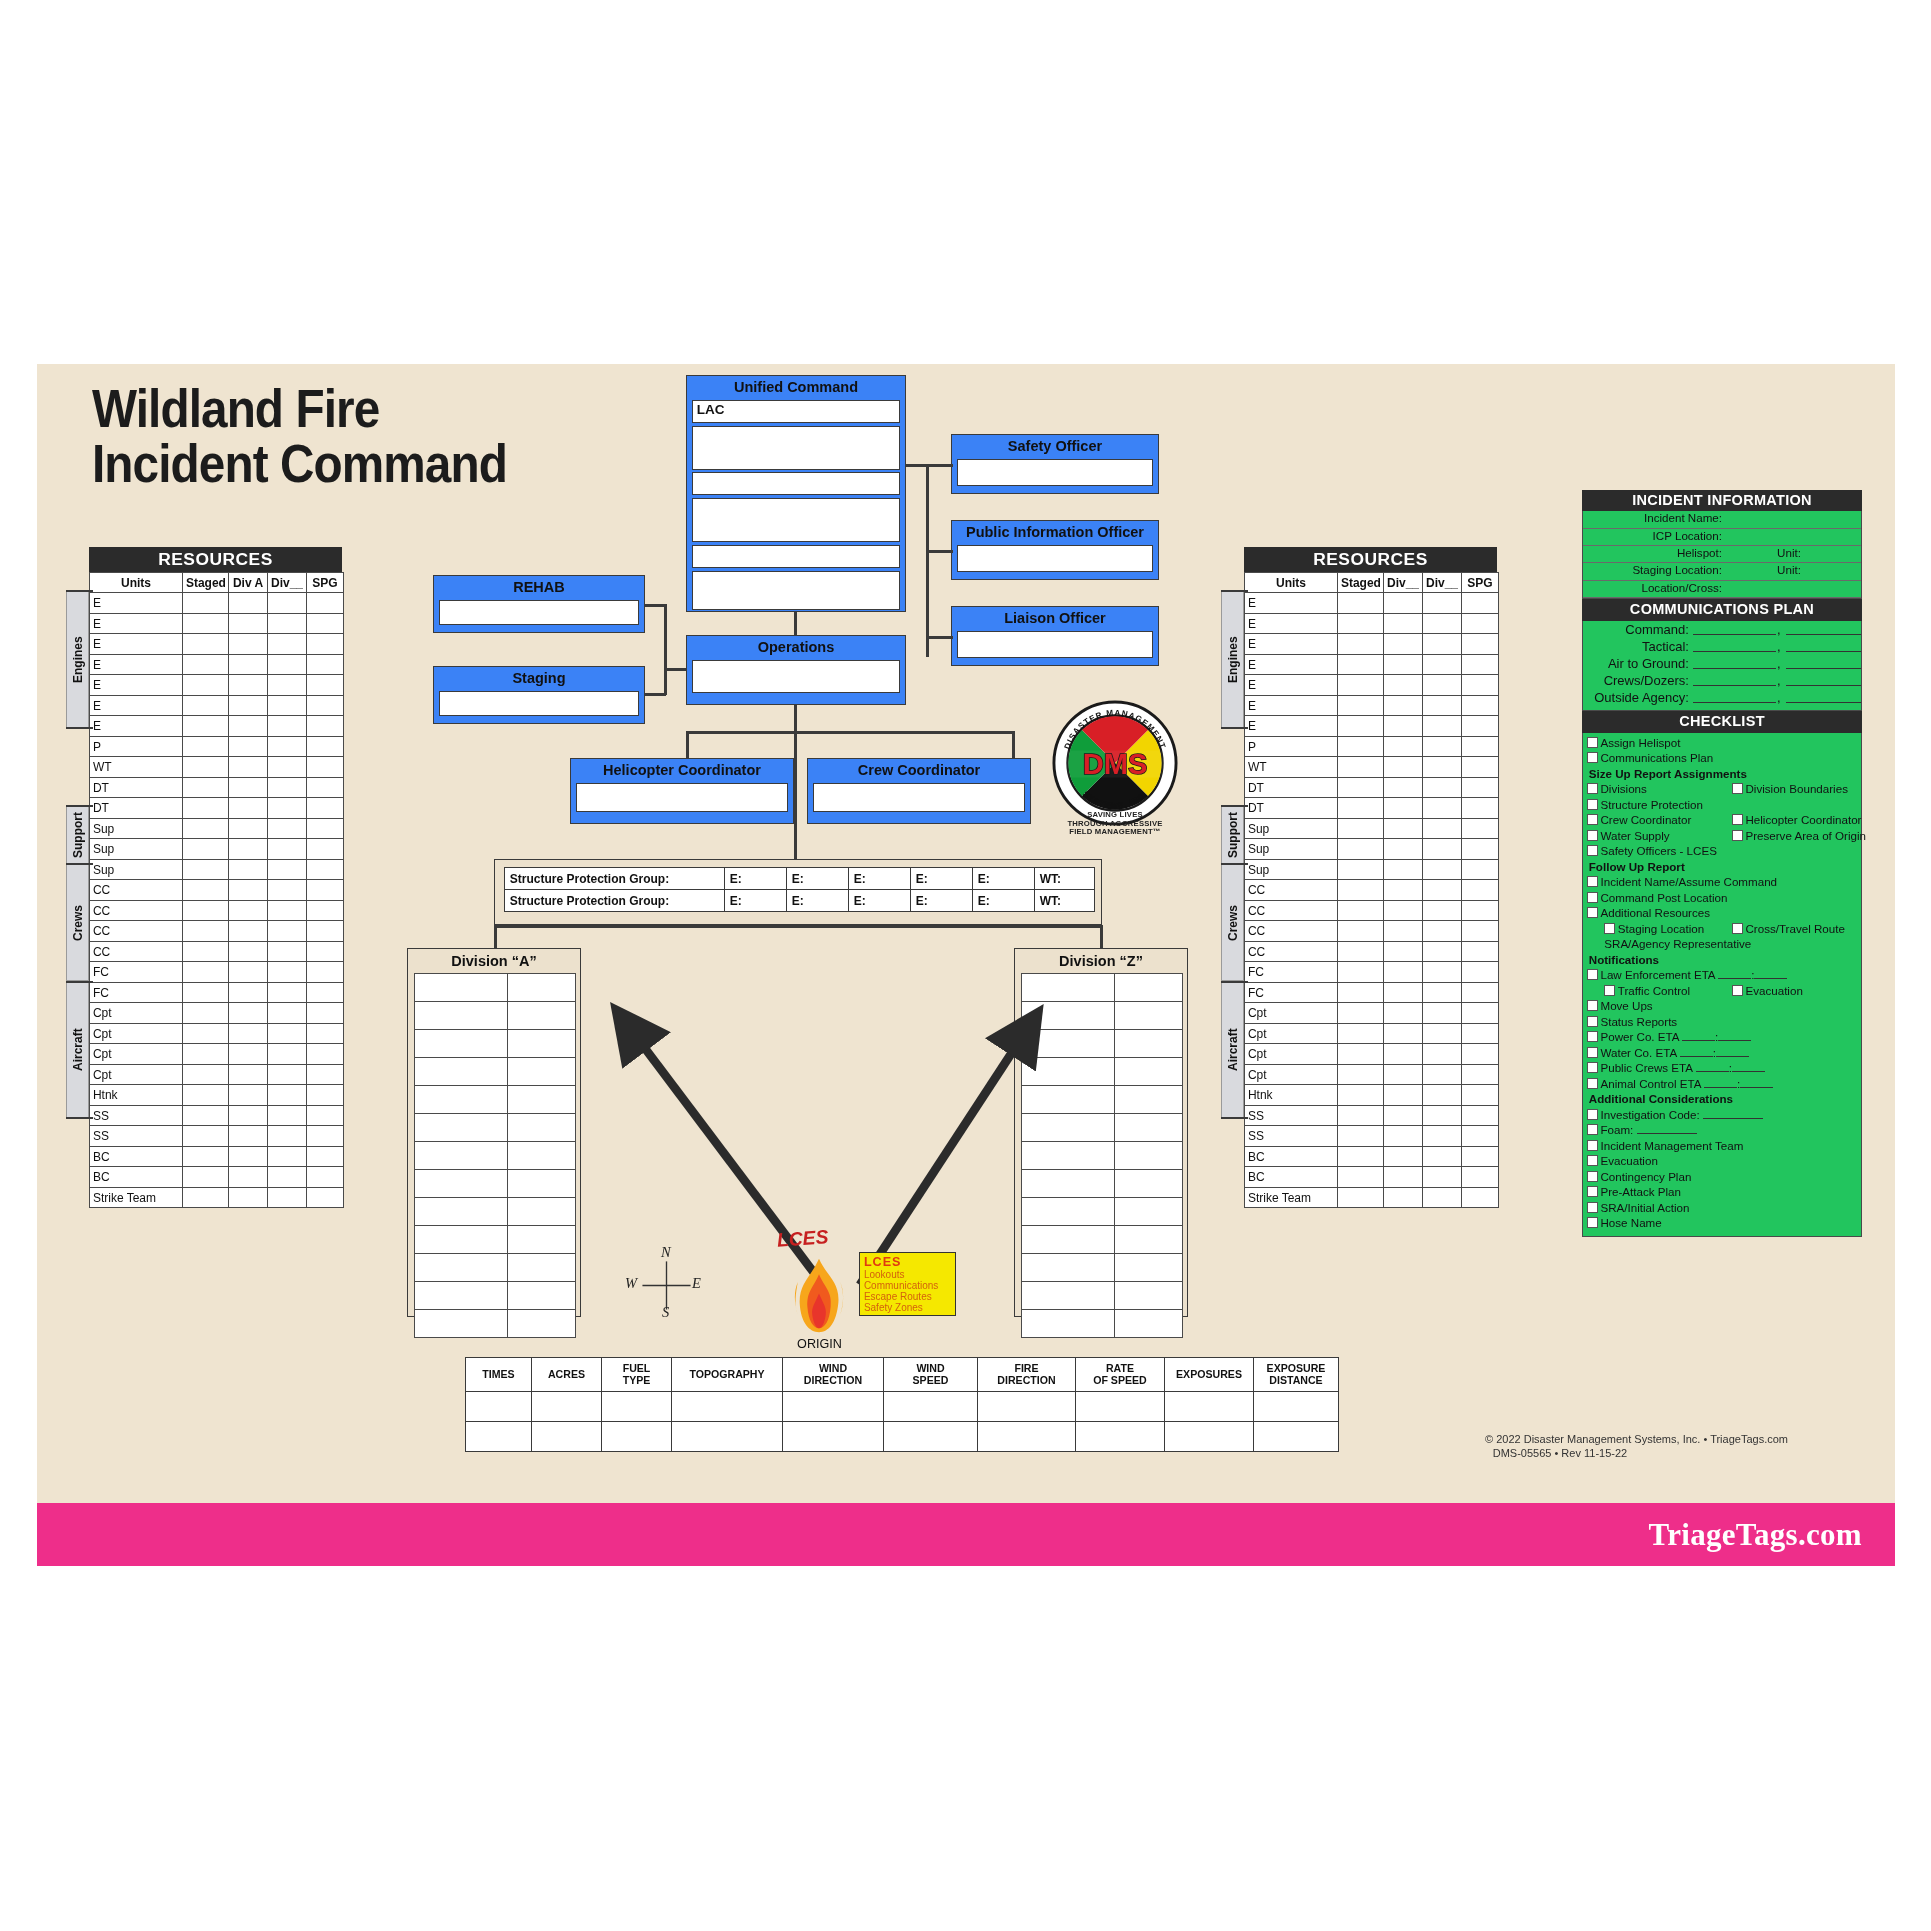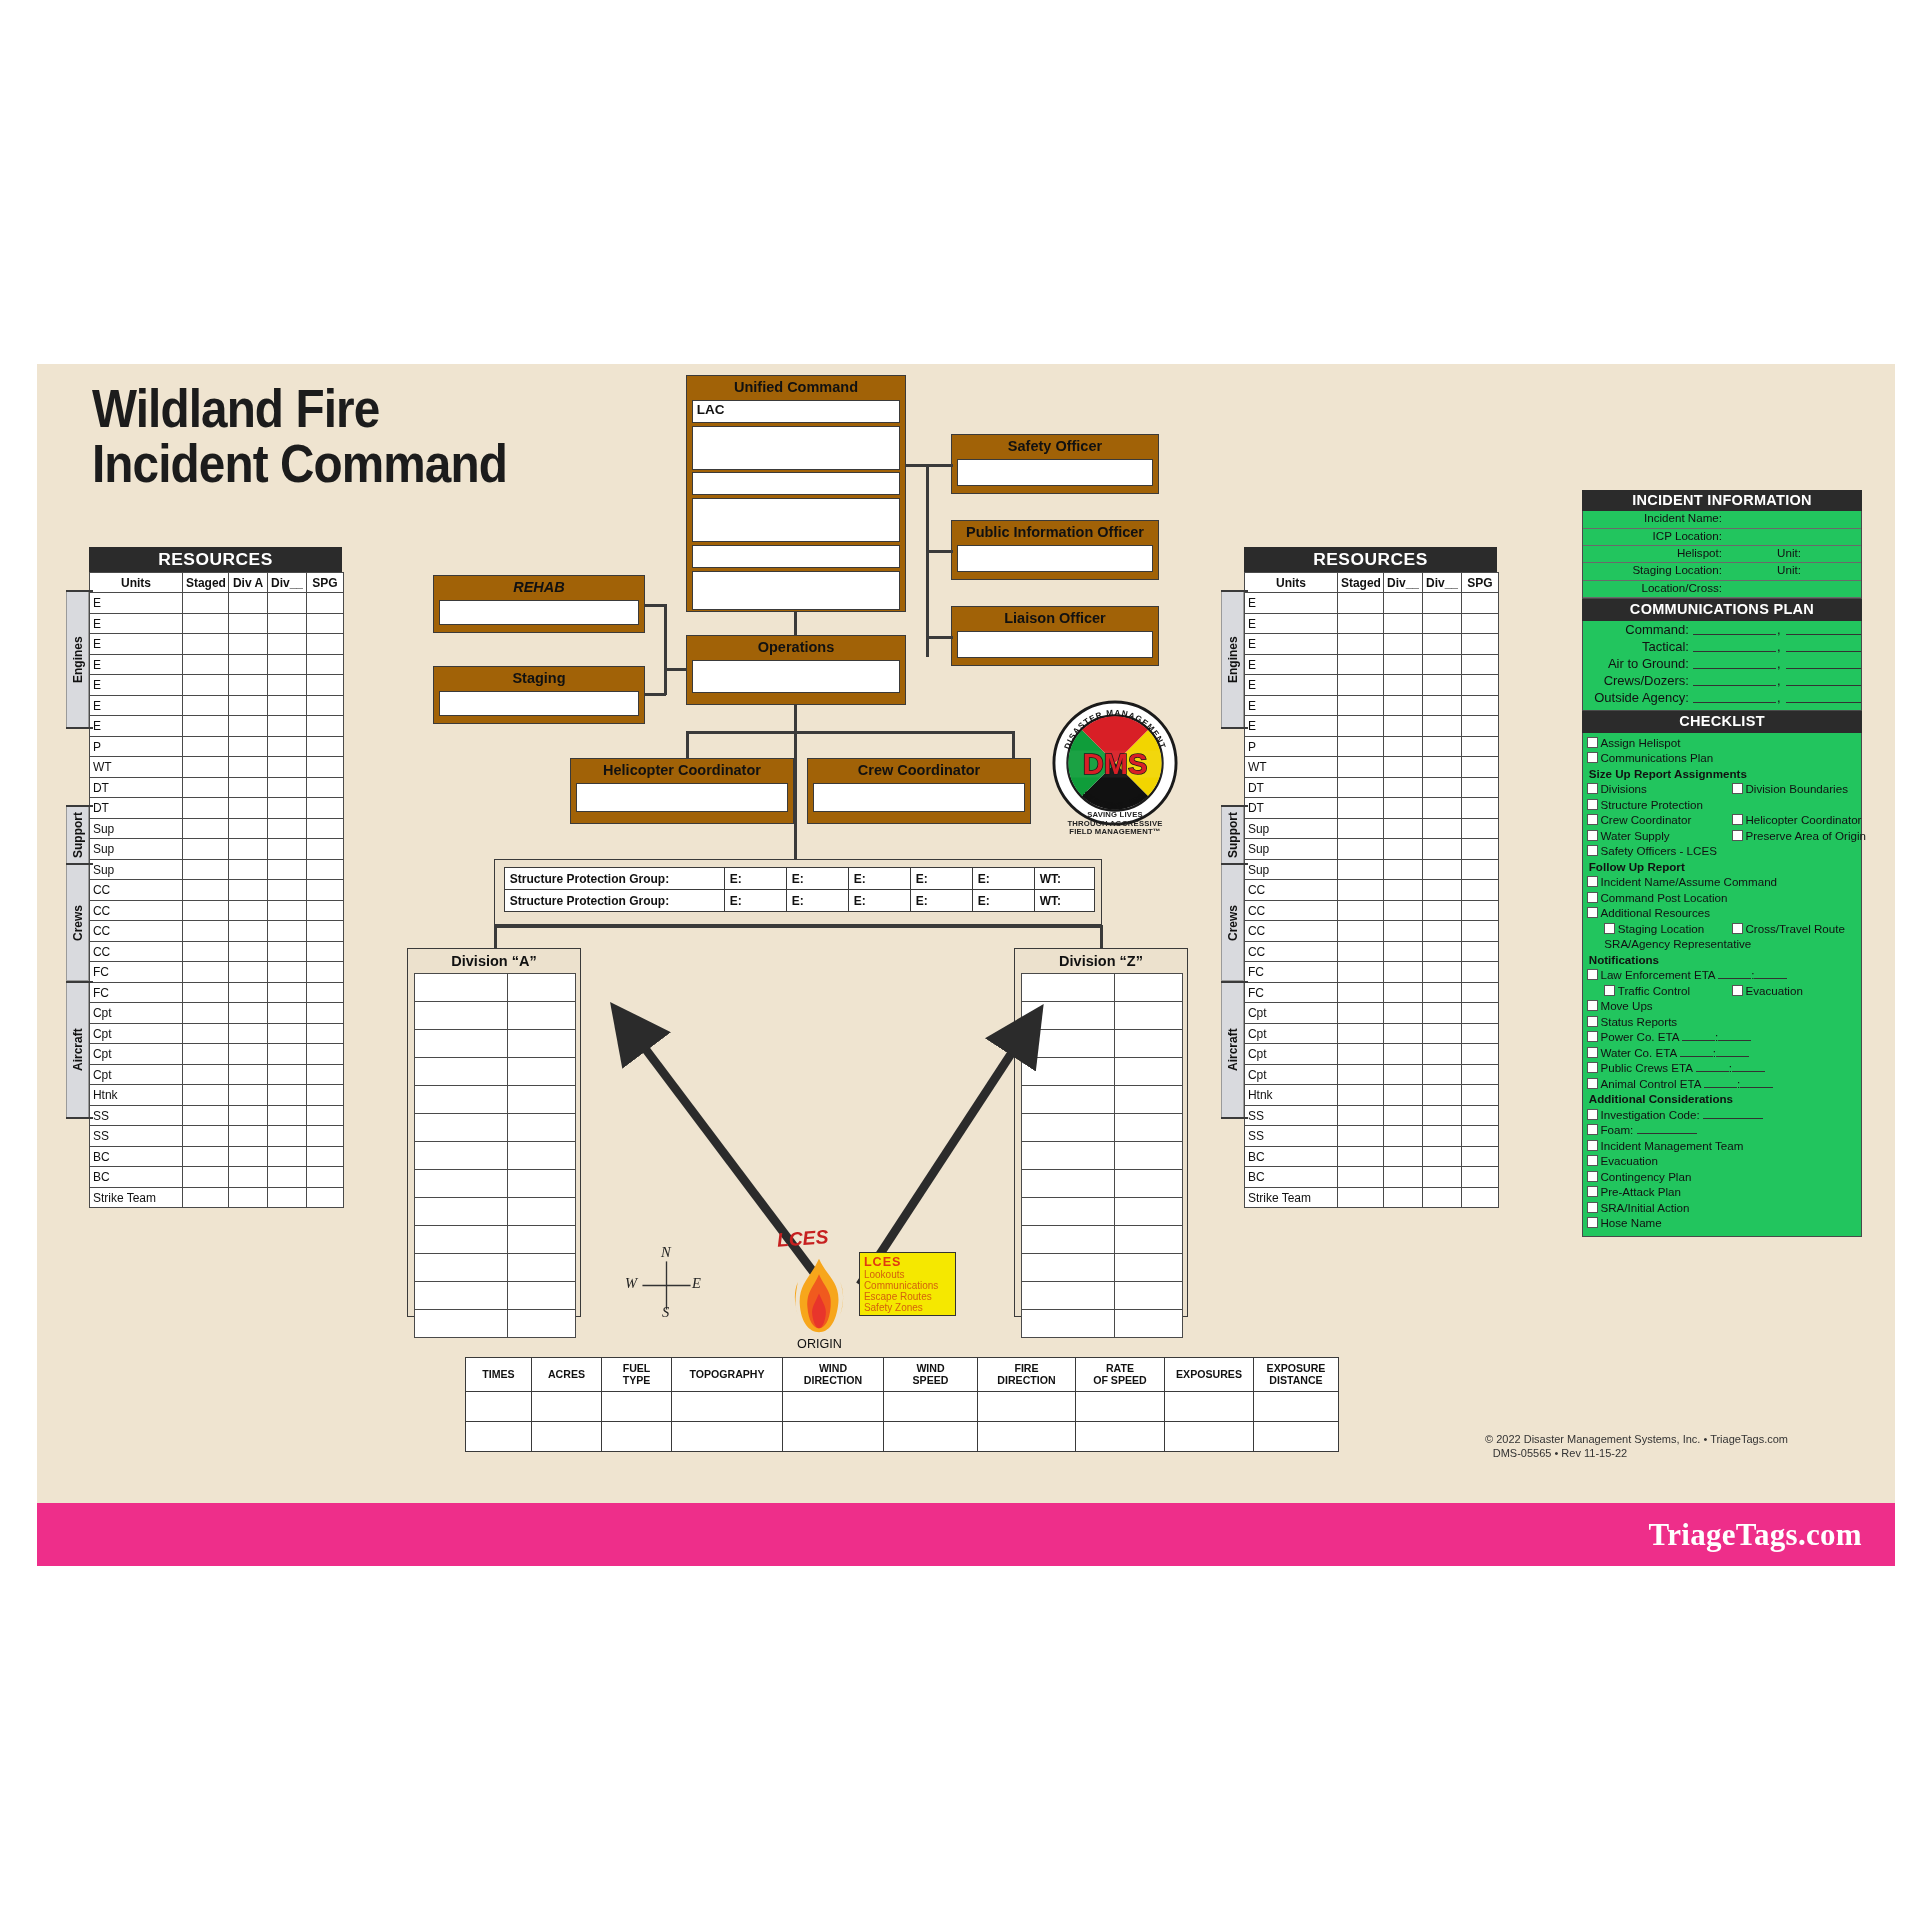--- a/index.html
+++ b/index.html
@@ -5,21 +5,21 @@
   html,body{margin:0;padding:0;background:#fff;}
   body{width:1931px;height:1931px;font-family:"Liberation Sans",sans-serif;}
   .page{position:absolute;left:0;top:0;width:1931px;height:1931px;background:#fff;}
   .sheet{position:absolute;left:37px;top:364px;width:1858px;height:1202px;background:#efe4d0;}
   .pinkbar{position:absolute;left:37px;top:1503px;width:1858px;height:63px;background:#ee2e8a;}
   .pinkbar .tt{position:absolute;right:33px;top:50%;transform:translateY(-50%);
     font-family:"Liberation Serif",serif;font-weight:bold;font-size:31px;color:#fff;letter-spacing:0.3px;}
 
   .title{position:absolute;left:92px;top:381px;width:541px;font-weight:bold;font-size:53px;line-height:1.04;
     color:#1c1c1c;letter-spacing:-1px;transform:scaleX(.9);transform-origin:left top;}
-  .orgbox{position:absolute;box-sizing:border-box;background:#a16207;border:1.9px solid #3a3a3a;}
+  .orgbox{position:absolute;box-sizing:border-box;background:#3b82f6;border:1.9px solid #3a3a3a;}
   .orgtitle{font-weight:bold;font-size:14.5px;text-align:center;color:#111;padding:2.9px 0 1.9px;}
   .fld{background:#fff;border:1.9px solid #3a3a3a;box-sizing:border-box;margin:2.9px 4.8px;}
   .fldlbl{font-weight:bold;font-size:13.5px;padding:1px 3.9px;color:#111;}
   .ln{position:absolute;background:#3a3a3a;}
   .res-head{position:absolute;background:#2b2b2b;color:#fff;font-weight:bold;font-size:17.4px;
     text-align:center;letter-spacing:0.5px;line-height:25px;}
   .grp{position:absolute;background:#d9dade;border:1px solid #9a9a9a;box-sizing:border-box;
     writing-mode:vertical-rl;transform:rotate(180deg);text-align:center;font-size:12px;font-weight:bold;color:#111;}
   .rtab{position:absolute;border-collapse:collapse;table-layout:fixed;background:#fff;}
   .rtab td,.rtab th{border:1px solid #4a4a4a;height:19.5px;font-size:12px;color:#111;padding:0 2.9px;}
@@ -593,21 +593,21 @@
       </div>
       <div class="orgbox" style="left: 951px; top: 606px; width: 208px; height: 60px;">
         <div class="orgtitle">Liaison Officer</div>
         <div class="fld" style="height: 27px;"></div>
       </div>
       <div class="ln" style="left: 926px; top: 464px; width: 2.9px; height: 193px;"></div>
       <div class="ln" style="left: 906px; top: 464px; width: 23px; height: 2.9px;"></div>
       <div class="ln" style="left: 926px; top: 464px; width: 27px; height: 2.9px;"></div>
       <div class="ln" style="left: 926px; top: 550px; width: 27px; height: 2.9px;"></div>
       <div class="ln" style="left: 926px; top: 636px; width: 27px; height: 2.9px;"></div>
-      <div class="orgbox" style="left: 433px; top: 575px; width: 212px; height: 58px; font-style: italic;">
+      <div class="orgbox" style="left: 433px; top: 575px; width: 212px; height: 58px;">
         <div class="orgtitle">REHAB</div>
         <div class="fld" style="height: 25px;"></div>
       </div>
       <div class="orgbox" style="left: 433px; top: 666px; width: 212px; height: 58px;">
         <div class="orgtitle">Staging</div>
         <div class="fld" style="height: 25px;"></div>
       </div>
       <div class="orgbox" style="left: 686px; top: 635px; width: 220px; height: 70px;">
         <div class="orgtitle">Operations</div>
         <div class="fld" style="height: 33px;"></div>

